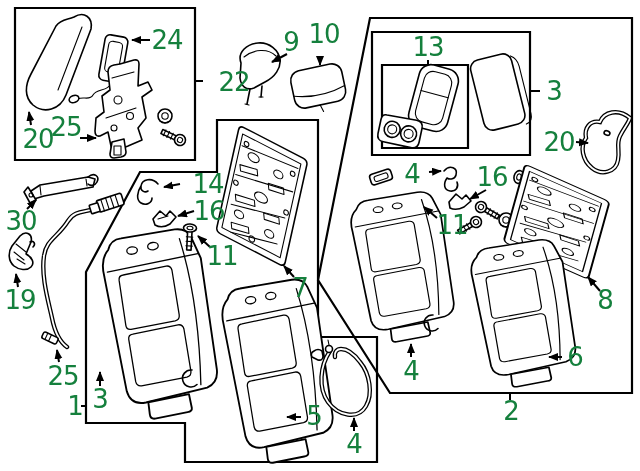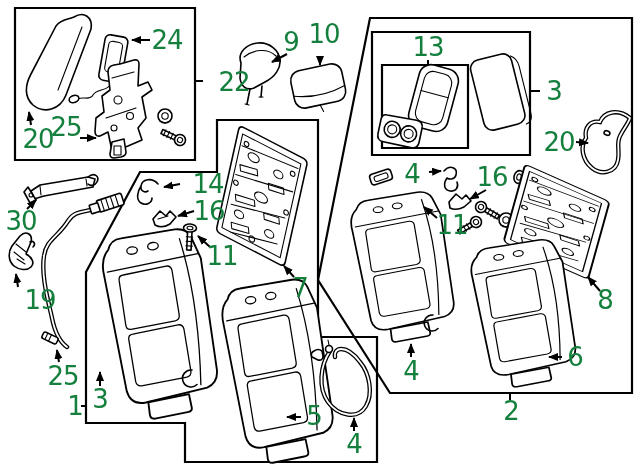--- a/index.html
+++ b/index.html
@@ -271,16 +271,16 @@
   <div class="callout" style="left:511px;top:411px">2</div>
   <div class="callout" style="left:208px;top:184px">14</div>
   <div class="callout" style="left:209px;top:211px">16</div>
   <div class="callout" style="left:222px;top:256px">11</div>
   <div class="callout" style="left:300px;top:288px">7</div>
   <div class="callout" style="left:100px;top:399px">3</div>
   <div class="callout" style="left:75px;top:406px">1</div>
   <div class="callout" style="left:314px;top:416px">5</div>
   <div class="callout" style="left:354px;top:444px">4</div>
   <div class="callout" style="left:63px;top:376px">25</div>
-  <div class="callout" style="left:40px;top:300px">19</div>
+  <div class="callout" style="left:20px;top:300px">19</div>
   <div class="callout" style="left:21px;top:221px">30</div>
 
 </div>
 
 </body></html>

